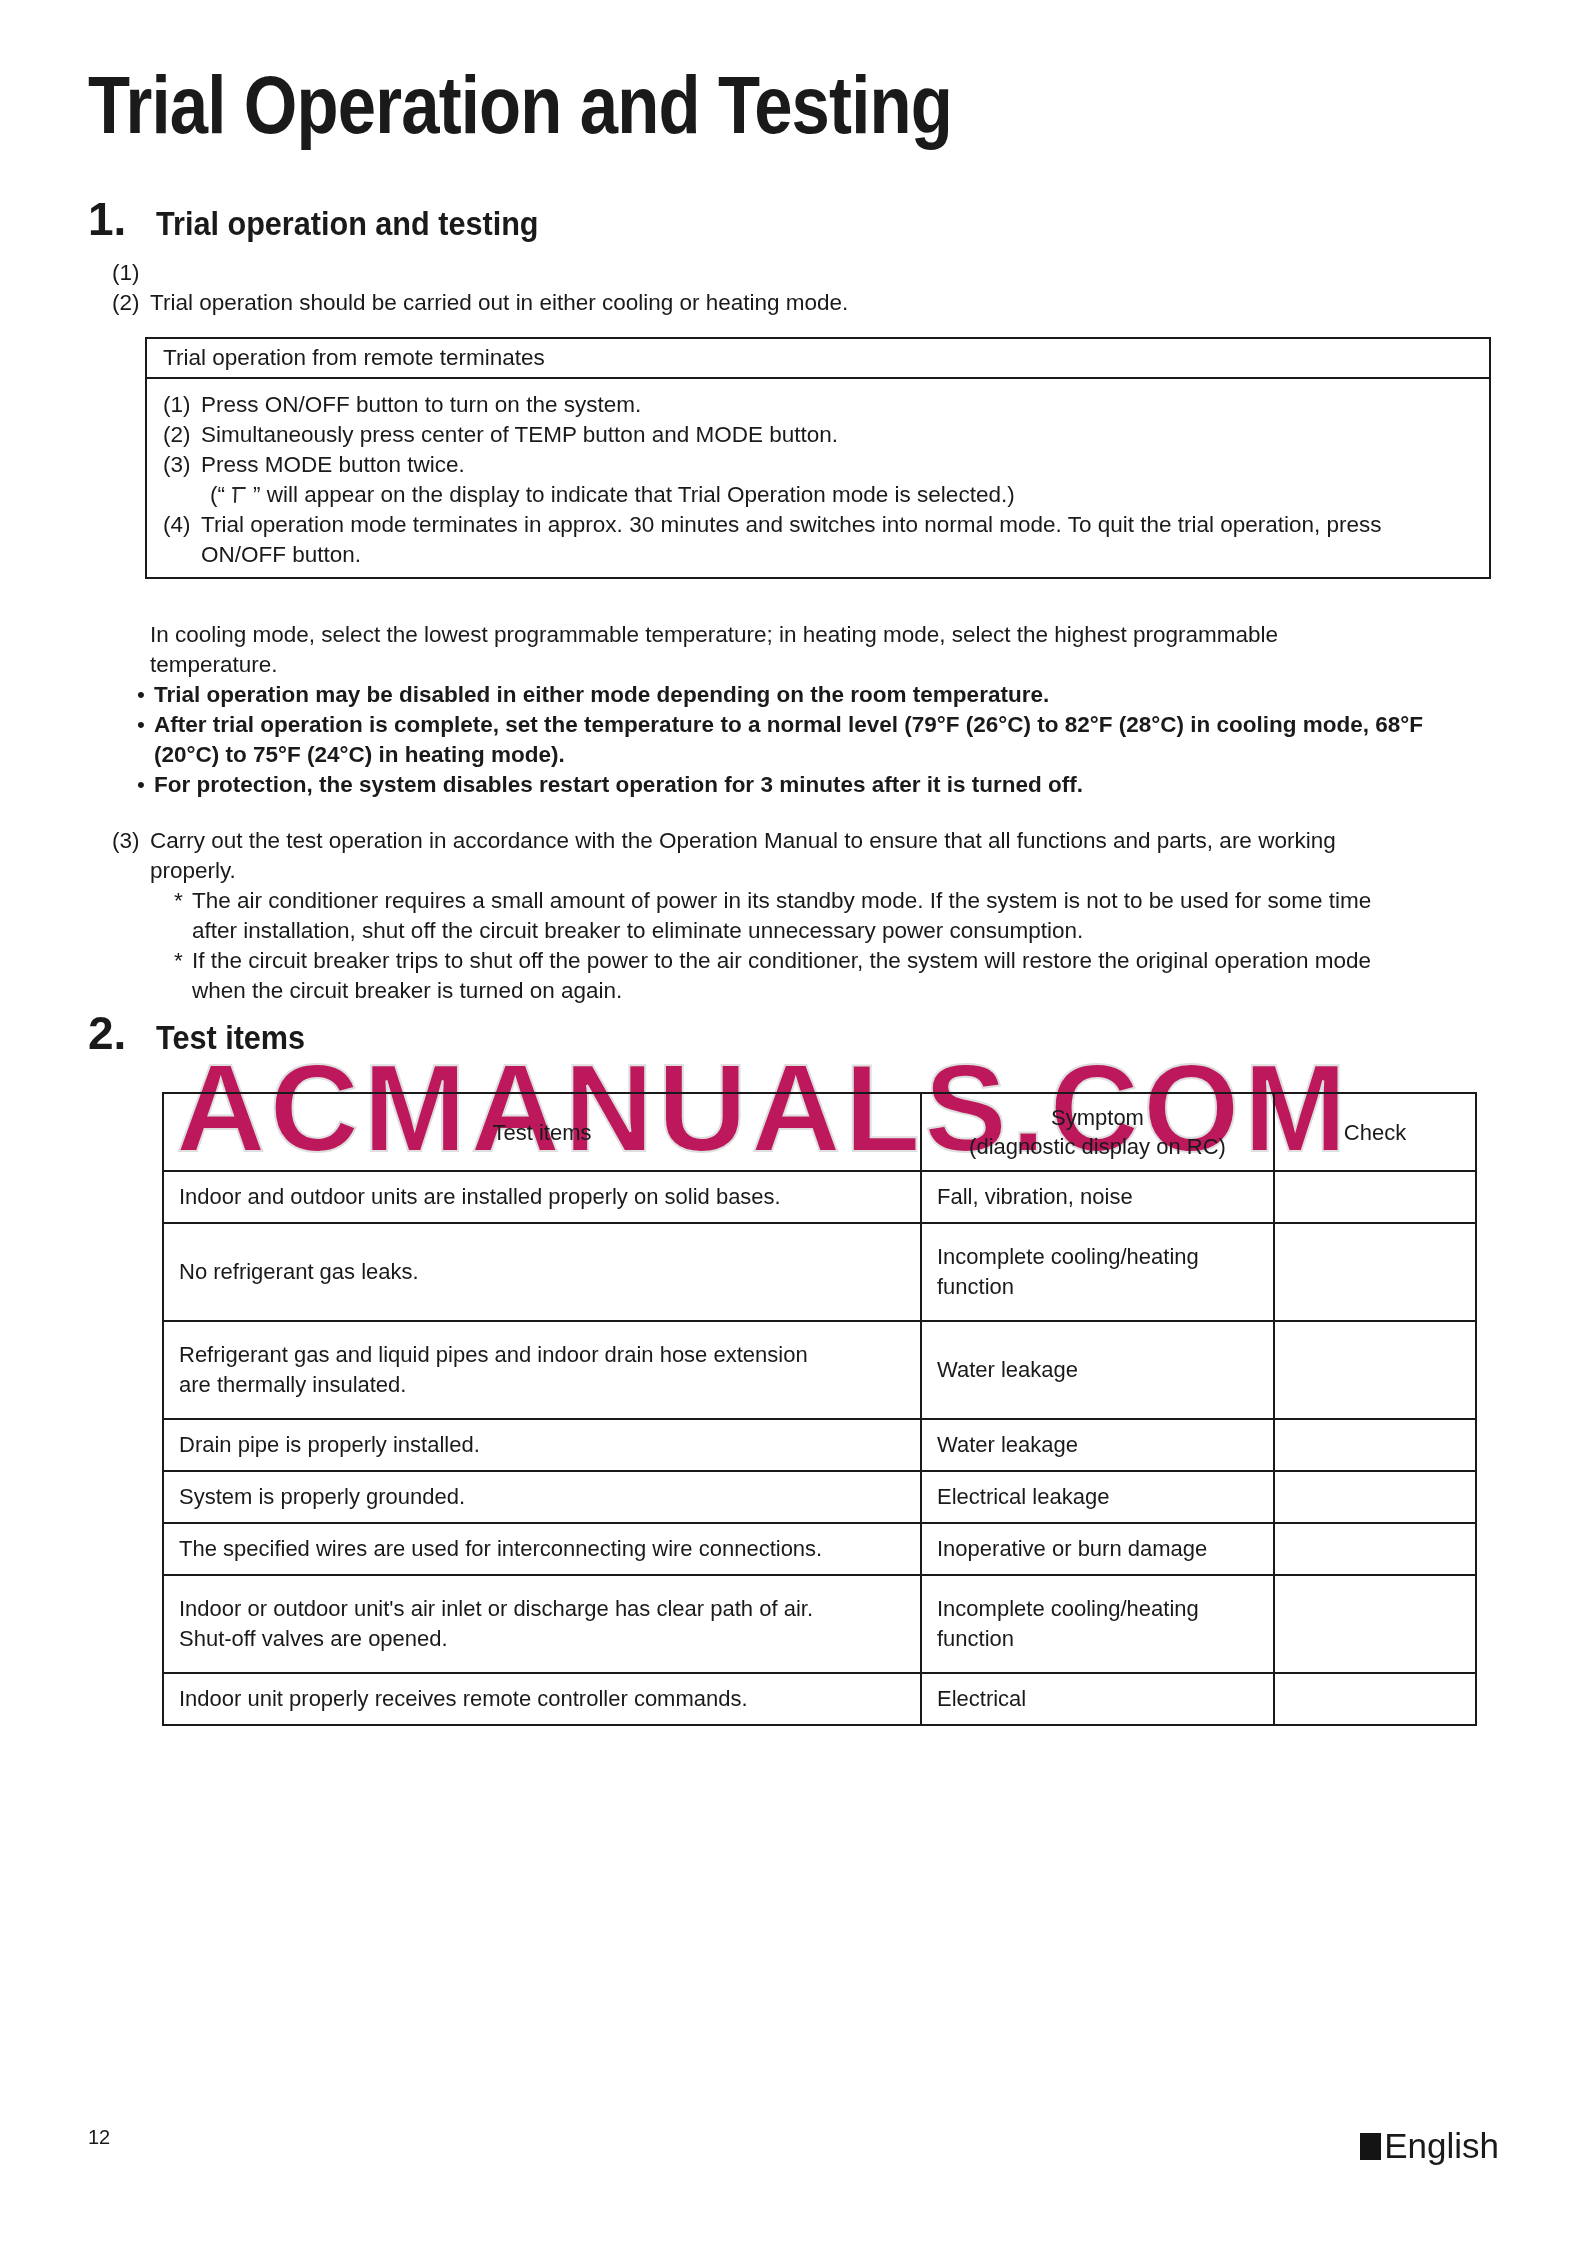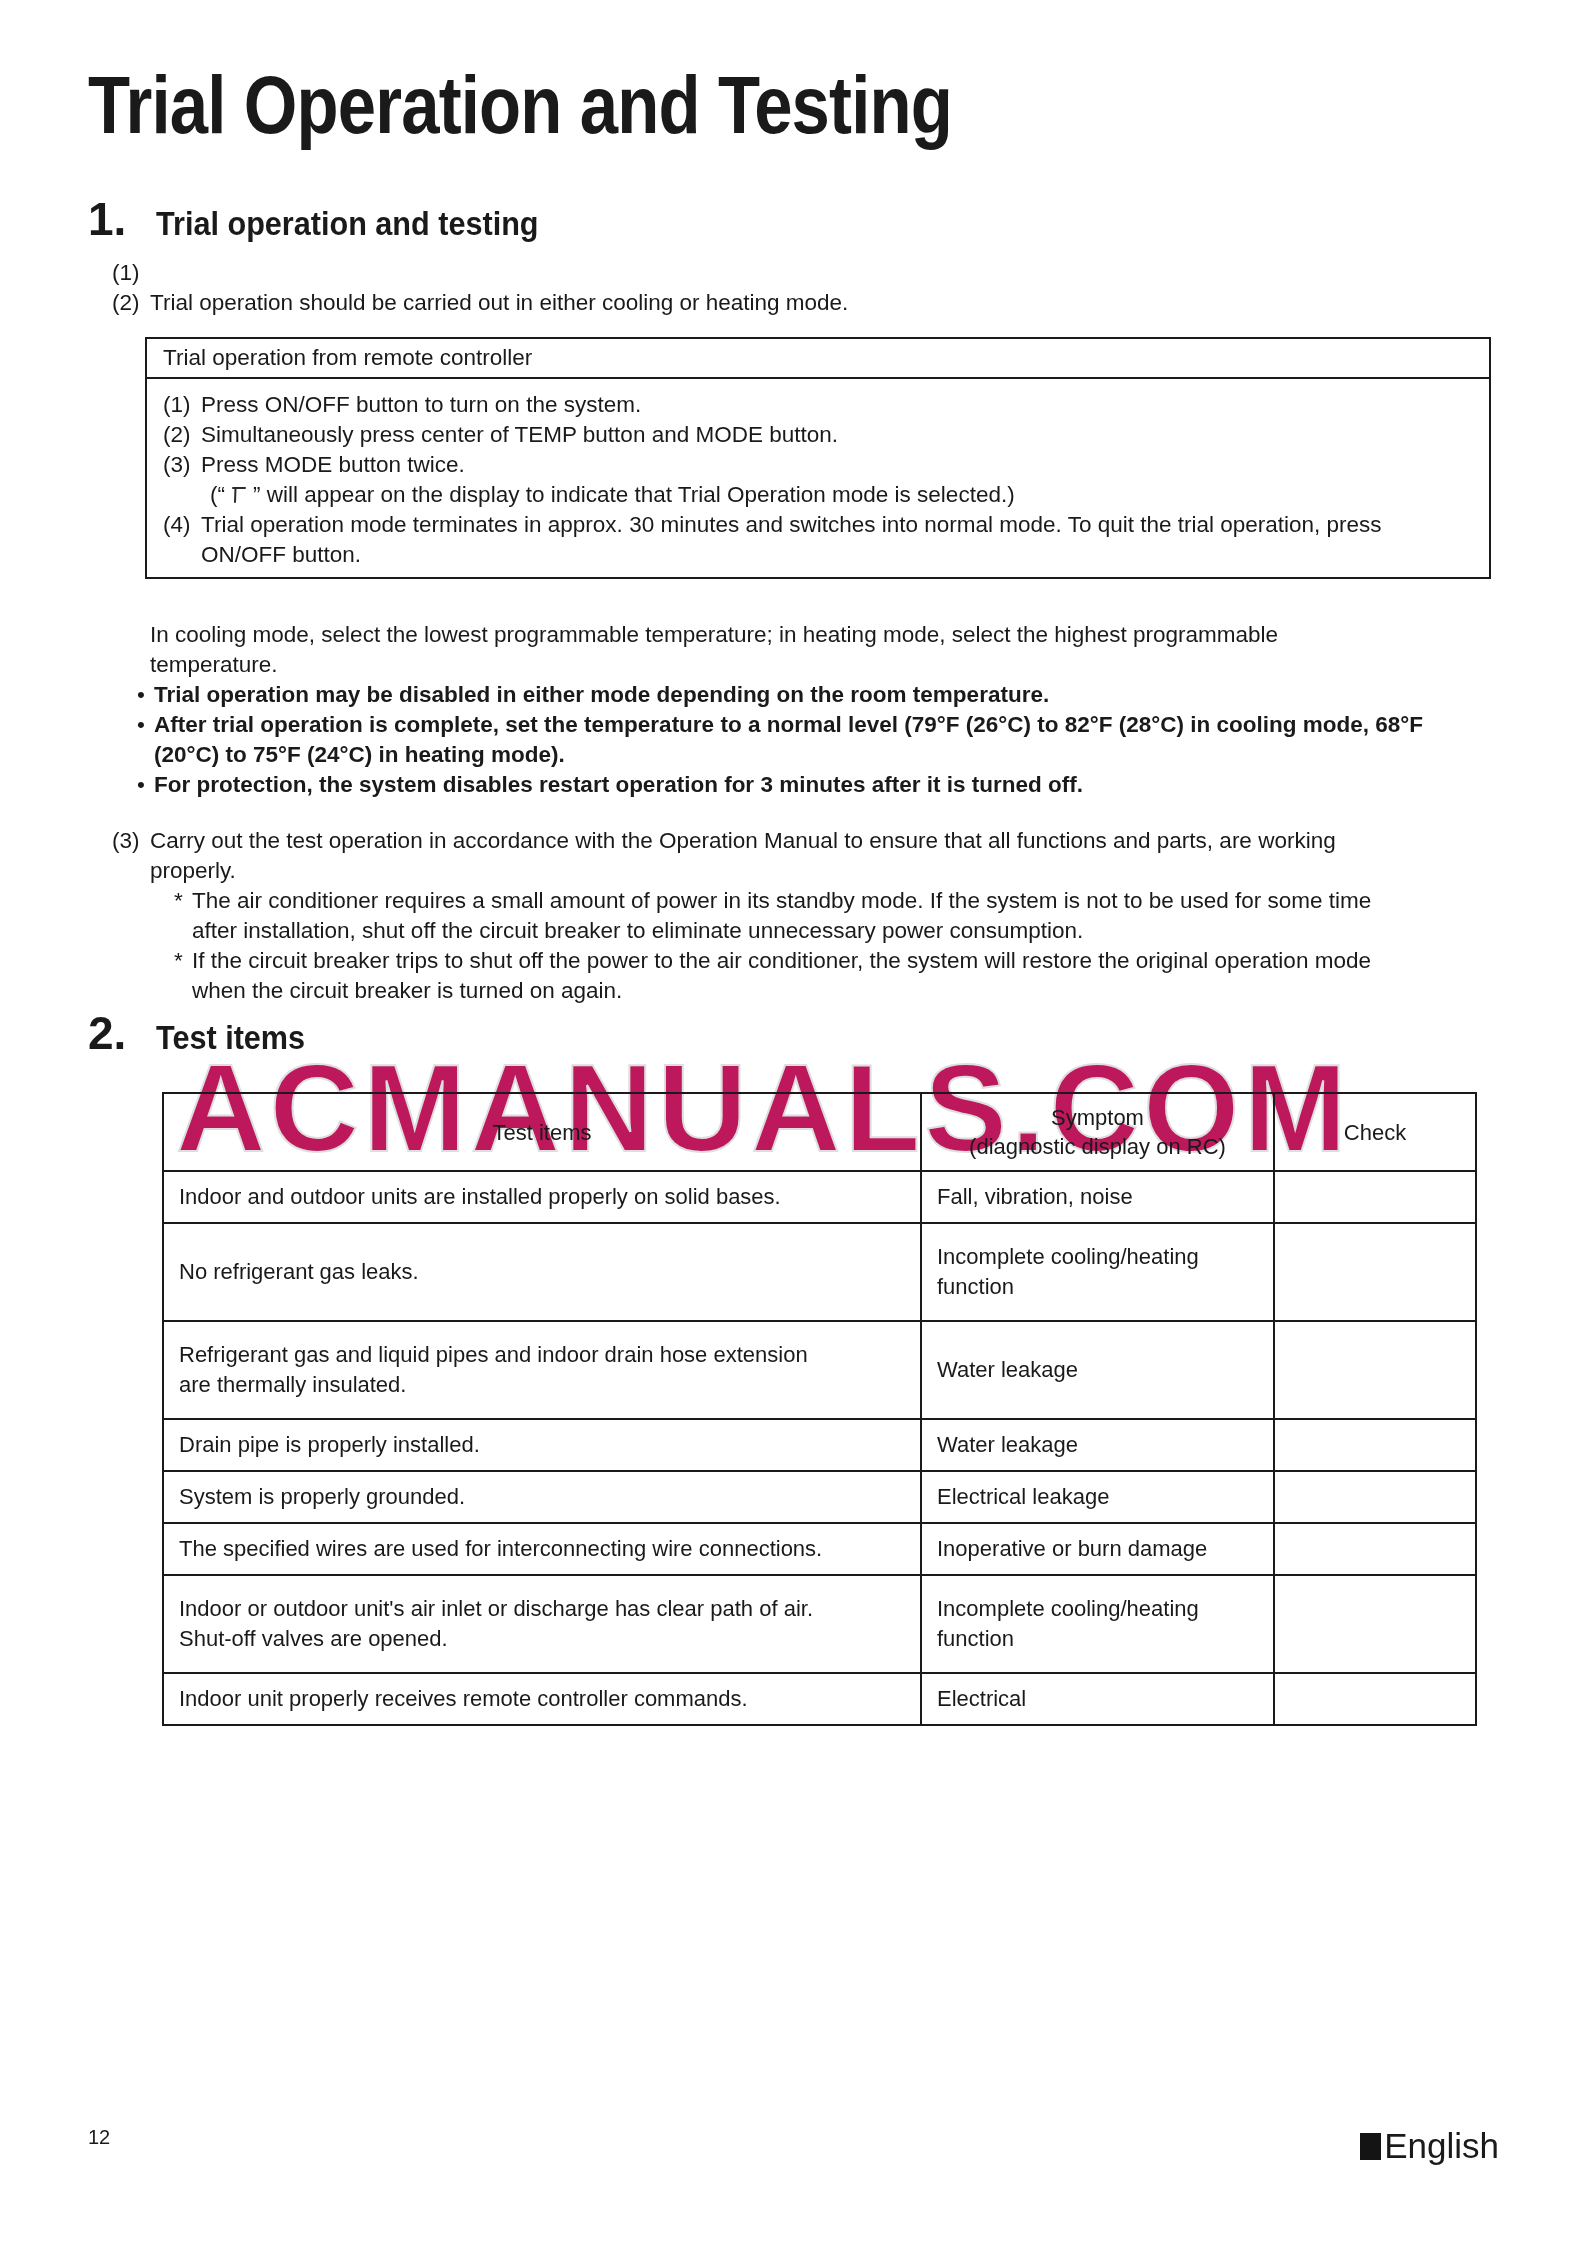--- a/index.html
+++ b/index.html
@@ -141,21 +141,21 @@
     <div class="li">
       <span class="num">(1)</span>
     </div>
     <div class="li">
       <span class="num">(2)</span>
       <span class="txt">Trial operation should be carried out in either cooling or heating mode.</span>
     </div>
   </div>
 
   <div class="remote-box">
-    <div class="box-title">Trial operation from remote controller</div>
+    <div class="box-title">Trial operation from remote terminates</div>
     <div class="box-body">
       <div class="li">
         <span class="num">(1)</span>
         <span class="txt">Press ON/OFF button to turn on the system.</span>
       </div>
       <div class="li">
         <span class="num">(2)</span>
         <span class="txt">Simultaneously press center of TEMP button and MODE button.</span>
       </div>
       <div class="li">

